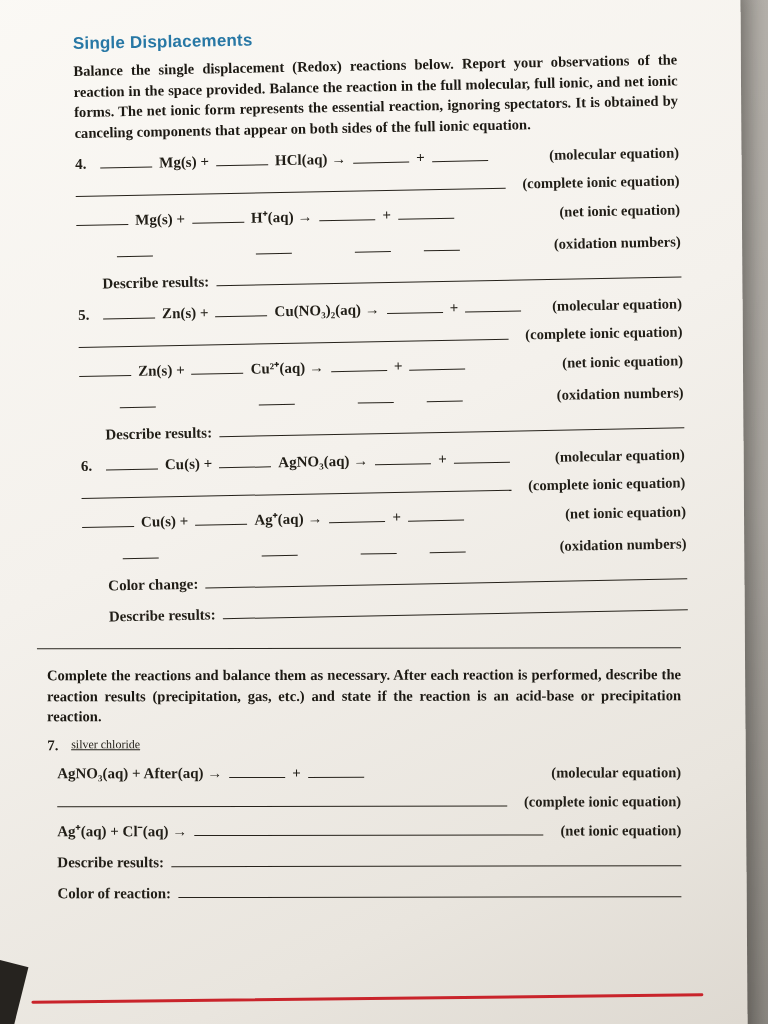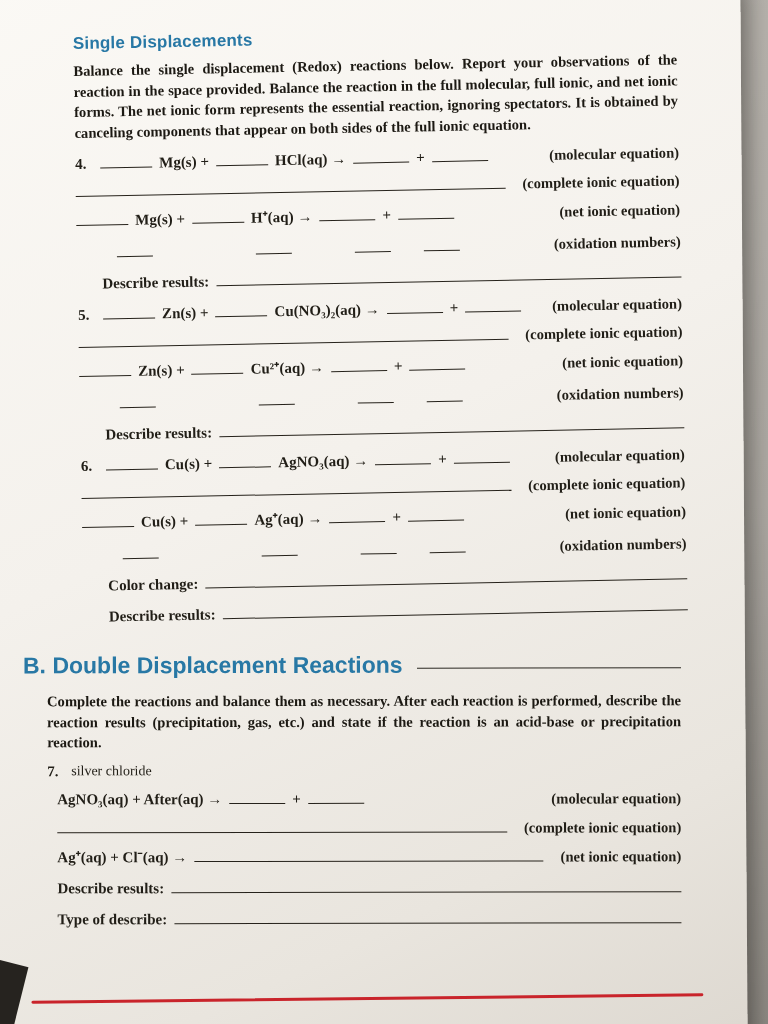--- a/index.html
+++ b/index.html
@@ -46,21 +46,21 @@
   .plus{font-weight:bold;}
   .lead-label{white-space:nowrap;font-weight:bold;}
   .ox-row{margin-top:12px;}
   .ox1{margin-left:40px;}
   .ox2{margin-left:96px;}
   .ox3{margin-left:56px;}
   .ox4{margin-left:26px;}
   .describe-row{margin-top:12px;}
   .sectionB .body{margin-left:24px;}
   .p7-name-row{display:flex;column-gap:6px;font-size:15px;margin:2px 0 6px 0;}
-  .p7-name{font-weight:normal;font-size:14px;}
+  .p7-name{font-weight:normal;font-size:12px;text-decoration:underline;}
   .p7-rows{margin-left:10px;}
   .red-line{
     position:absolute;left:42px;right:44px;bottom:46px;height:3px;
     background:#c9242b;border-radius:2px;transform:rotate(-0.25deg);
   }
   .corner-shadow{
     position:absolute;left:-14px;bottom:-12px;width:34px;height:74px;
     background:#26231f;transform:rotate(14deg);z-index:6;
   }
 </style>
@@ -194,21 +194,20 @@
       <div class="row describe-row">
         <span class="spacer"></span>
         <span class="lead-label">Describe results:</span>
         <span class="blank b-flex"></span>
       </div>
     </div>
   </div>
 
   <div class="sectionB">
     <div class="hB-row">
-      <h1 class="hB">B. Double Displacement Reactions</h1>
       <span class="heading-rule"></span>
     </div>
     <div class="body">
       <p class="intro">Complete the reactions and balance them as necessary. After each reaction is performed, describe the reaction results (precipitation, gas, etc.) and state if the reaction is an acid-base or precipitation reaction.</p>
 
       <div class="p7-name-row">
         <span class="num">7.</span>
         <span class="p7-name">silver chloride</span>
       </div>
 
@@ -227,21 +226,21 @@
         <div class="row">
           <span class="lead-label">Ag⁺(aq) + Cl⁻(aq) →</span>
           <span class="blank b-flex"></span>
           <span class="eq-label">(net ionic equation)</span>
         </div>
         <div class="row describe-row">
           <span class="lead-label">Describe results:</span>
           <span class="blank b-flex"></span>
         </div>
         <div class="row describe-row">
-          <span class="lead-label">Type of describe:</span>
+          <span class="lead-label">Color of reaction:</span>
           <span class="blank b-flex"></span>
         </div>
       </div>
     </div>
   </div>
 
   <div class="red-line"></div>
 </div>
 
 <div class="corner-shadow"></div>

